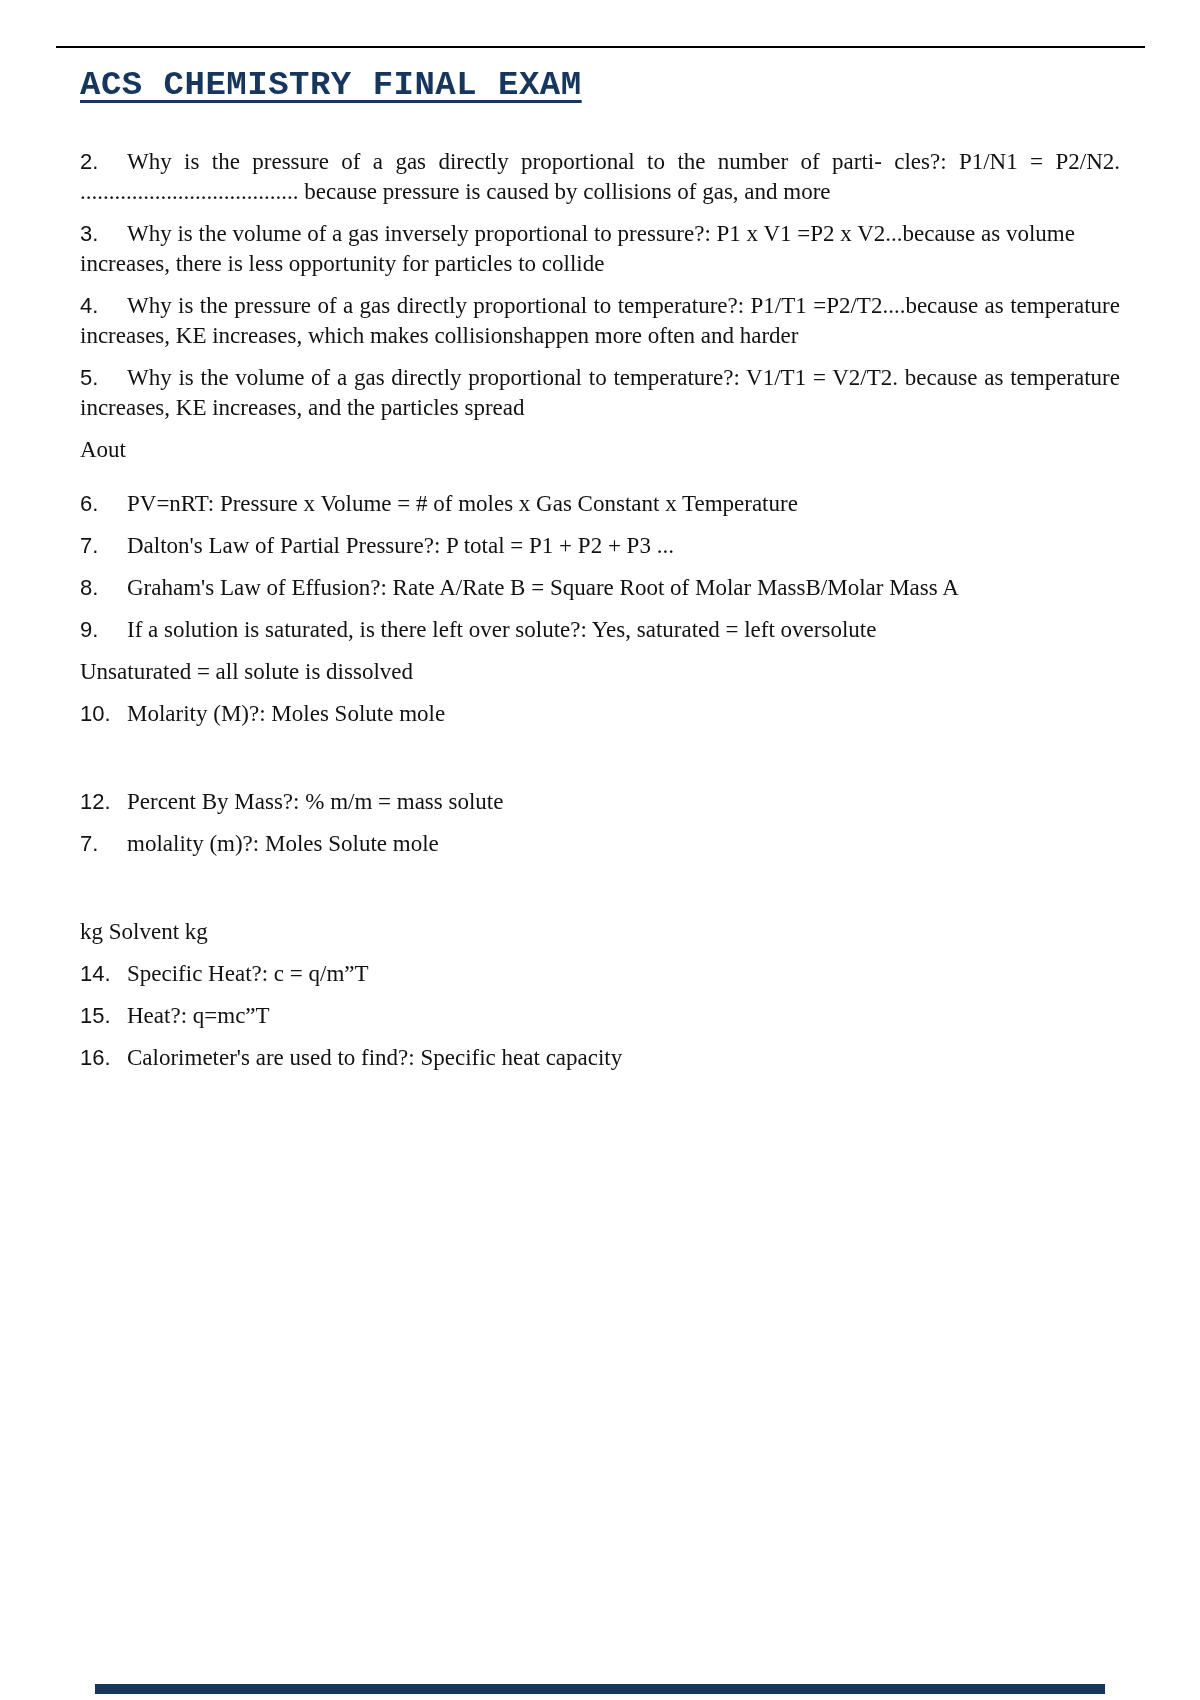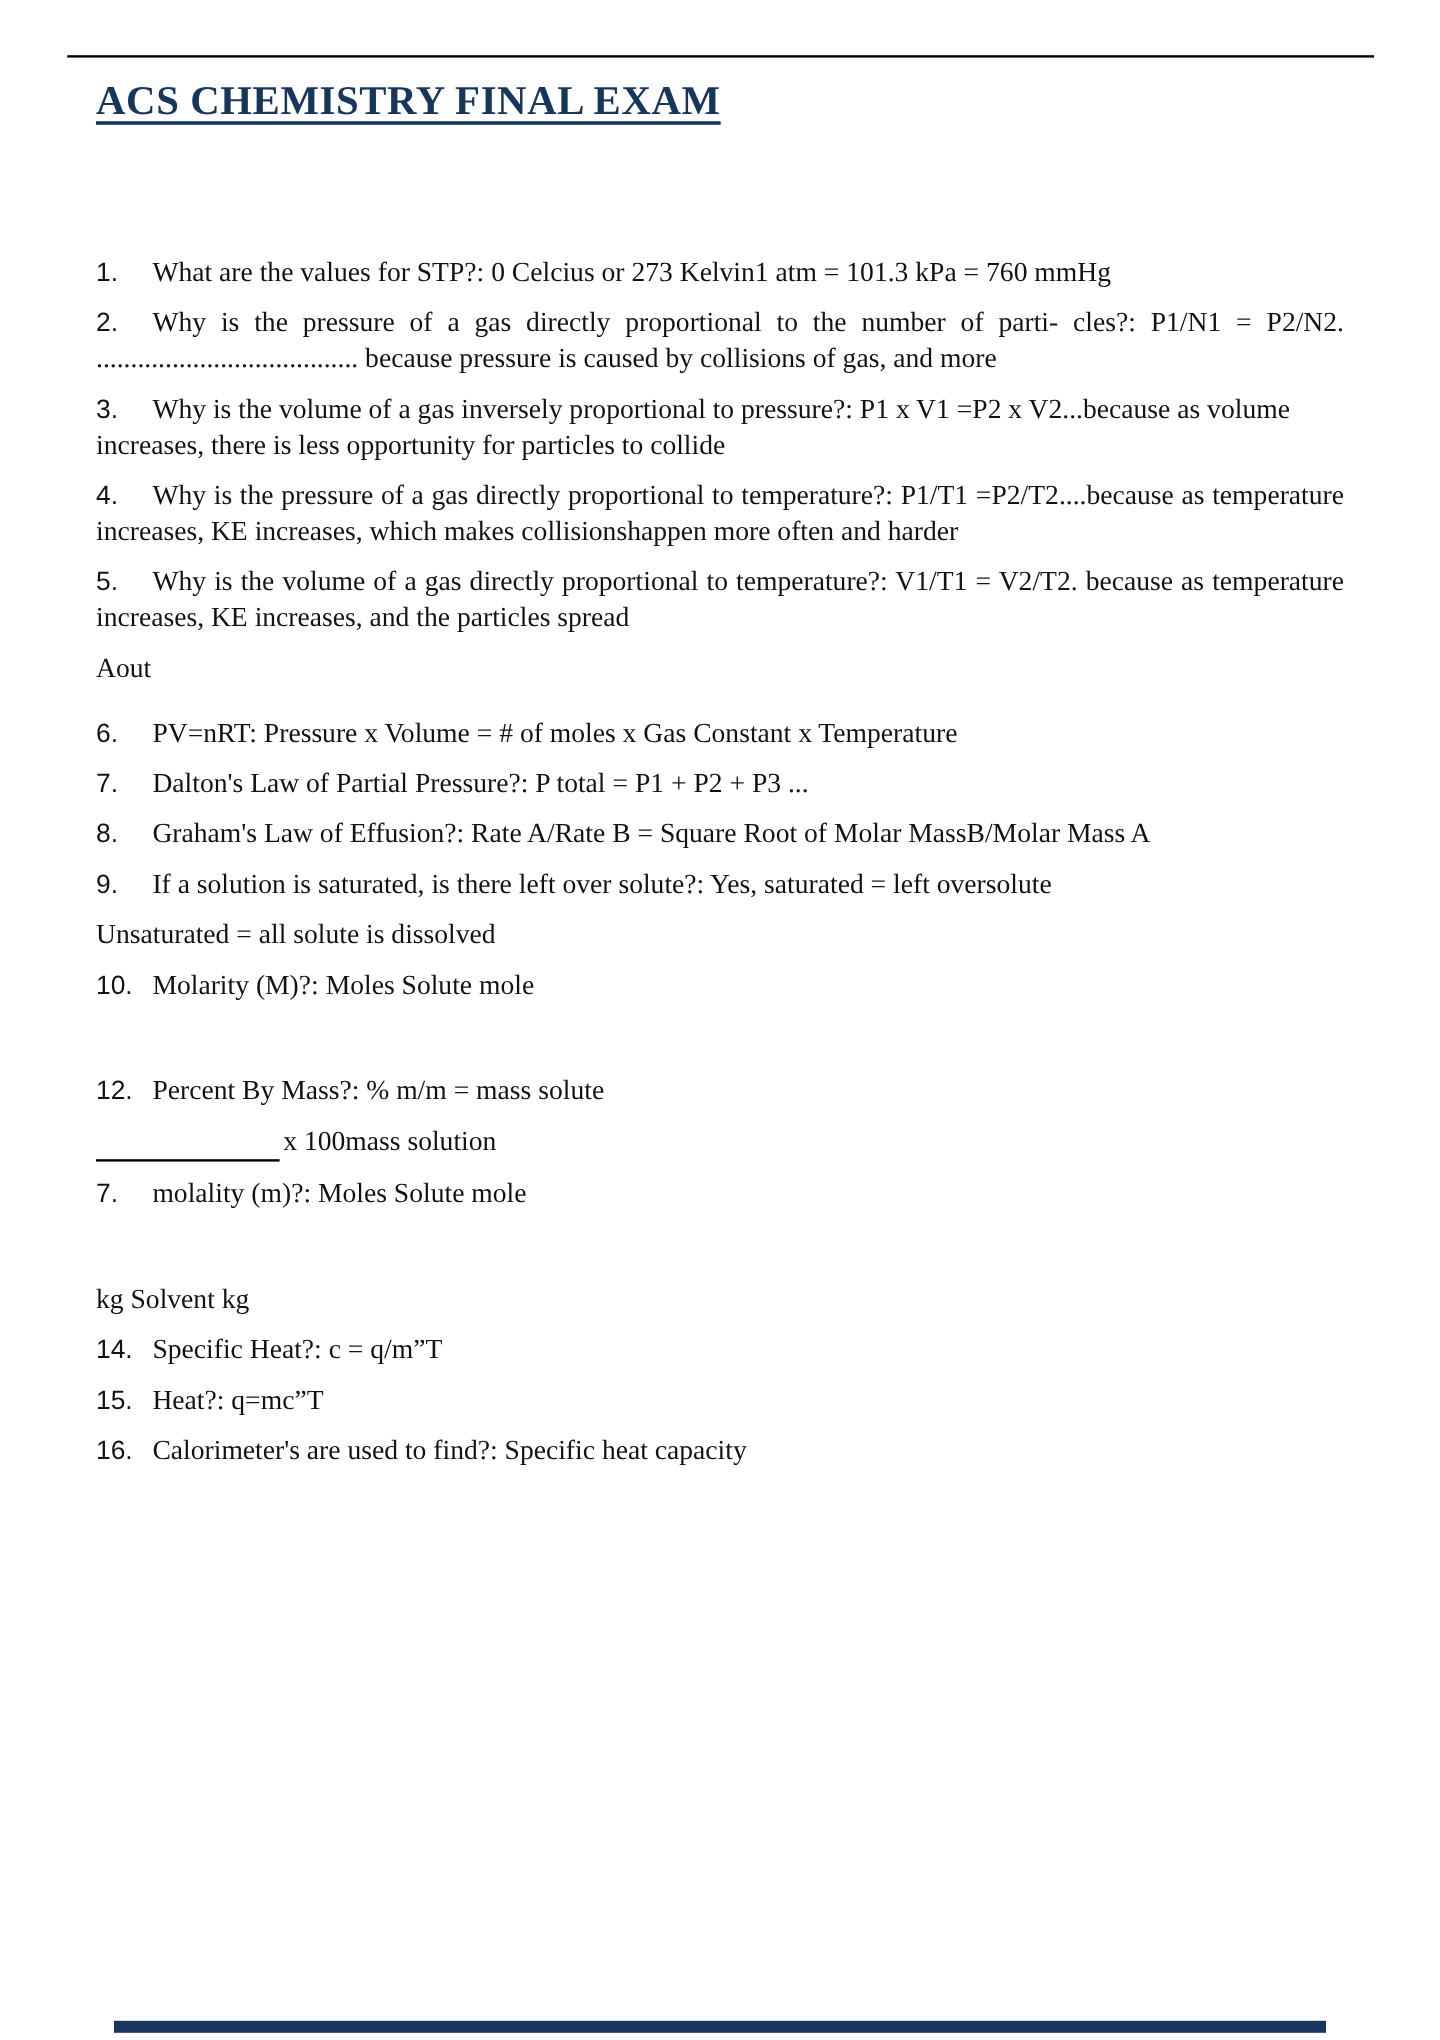--- a/index.html
+++ b/index.html
@@ -25,28 +25,28 @@
   }
 
   .content {
     position: absolute;
     left: 80px;
     top: 66px;
     width: 1040px;
   }
 
   .doc-title {
-    font-family: Liberation Serif, serif;
+    font-family: Liberation Mono, monospace;
     font-size: 34px;
     font-weight: bold;
     letter-spacing: 0.5px;
     text-decoration: underline;
     text-decoration-thickness: 3px;
     text-underline-offset: 6px;
-    margin-bottom: 108px;
+    margin-bottom: 43px;
   }
 
   .block {
     font-size: 23px;
     line-height: 30px;
     margin-bottom: 12px;
     color: #121212;
   }
 
   .block.justify { text-align: justify; }
@@ -78,36 +78,34 @@
 </head>
 <body>
 
 <div class="page">
   <div class="top-rule"></div>
 
   <div class="content">
     <h1 class="doc-title" style="color: rgb(23, 54, 93);">ACS CHEMISTRY FINAL EXAM</h1>
 
     <div id="doc-body">
-        <p class="block"><span class="num">1.</span><span>What are the values for STP?: 0 Celcius or 273 Kelvin1 atm = 101.3 kPa = 760 mmHg</span></p>
         <p class="block justify"><span class="num">2.</span><span>Why is the pressure of a gas directly proportional to the number of parti- cles?: P1/N1 = P2/N2. ...................................... because pressure is caused by collisions of gas, and more</span></p>
         <p class="block"><span class="num">3.</span><span>Why is the volume of a gas inversely proportional to pressure?: P1 x V1 =P2 x V2...because as volume increases, there is less opportunity for particles to collide</span></p>
         <p class="block justify"><span class="num">4.</span><span>Why is the pressure of a gas directly proportional to temperature?: P1/T1 =P2/T2....because as temperature increases, KE increases, which makes collisionshappen more often and harder</span></p>
         <p class="block justify"><span class="num">5.</span><span>Why is the volume of a gas directly proportional to temperature?: V1/T1 = V2/T2. because as temperature increases, KE increases, and the particles spread</span></p>
         <p class="block"><span>Aout</span></p>
         <p class="spacer" style="height: 12px;"></p>
         <p class="block"><span class="num">6.</span><span>PV=nRT: Pressure x Volume = # of moles x Gas Constant x Temperature</span></p>
         <p class="block"><span class="num">7.</span><span>Dalton's Law of Partial Pressure?: P total = P1 + P2 + P3 ...</span></p>
         <p class="block"><span class="num">8.</span><span>Graham's Law of Effusion?: Rate A/Rate B = Square Root of Molar MassB/Molar Mass A</span></p>
         <p class="block"><span class="num">9.</span><span>If a solution is saturated, is there left over solute?: Yes, saturated = left oversolute</span></p>
         <p class="block"><span>Unsaturated = all solute is dissolved</span></p>
         <p class="block"><span class="num">10.</span><span>Molarity (M)?: Moles Solute mole</span></p>
         <p class="spacer" style="height: 46px;"></p>
         <p class="block"><span class="num">12.</span><span>Percent By Mass?: % m/m = mass solute</span></p>
-        <p class="block"><span class="blank-rule">&nbsp;</span><span>x 100mass solution</span></p>
         <p class="block"><span class="num">7.</span><span>molality (m)?: Moles Solute mole</span></p>
         <p class="spacer" style="height: 46px;"></p>
         <p class="block"><span>kg Solvent kg</span></p>
         <p class="block"><span class="num">14.</span><span>Specific Heat?: c = q/m”T</span></p>
         <p class="block"><span class="num">15.</span><span>Heat?: q=mc”T</span></p>
         <p class="block"><span class="num">16.</span><span>Calorimeter's are used to find?: Specific heat capacity</span></p>
       </div>
   </div>
 
   <div class="bottom-bar" style="background: rgb(23, 54, 93);"></div>

